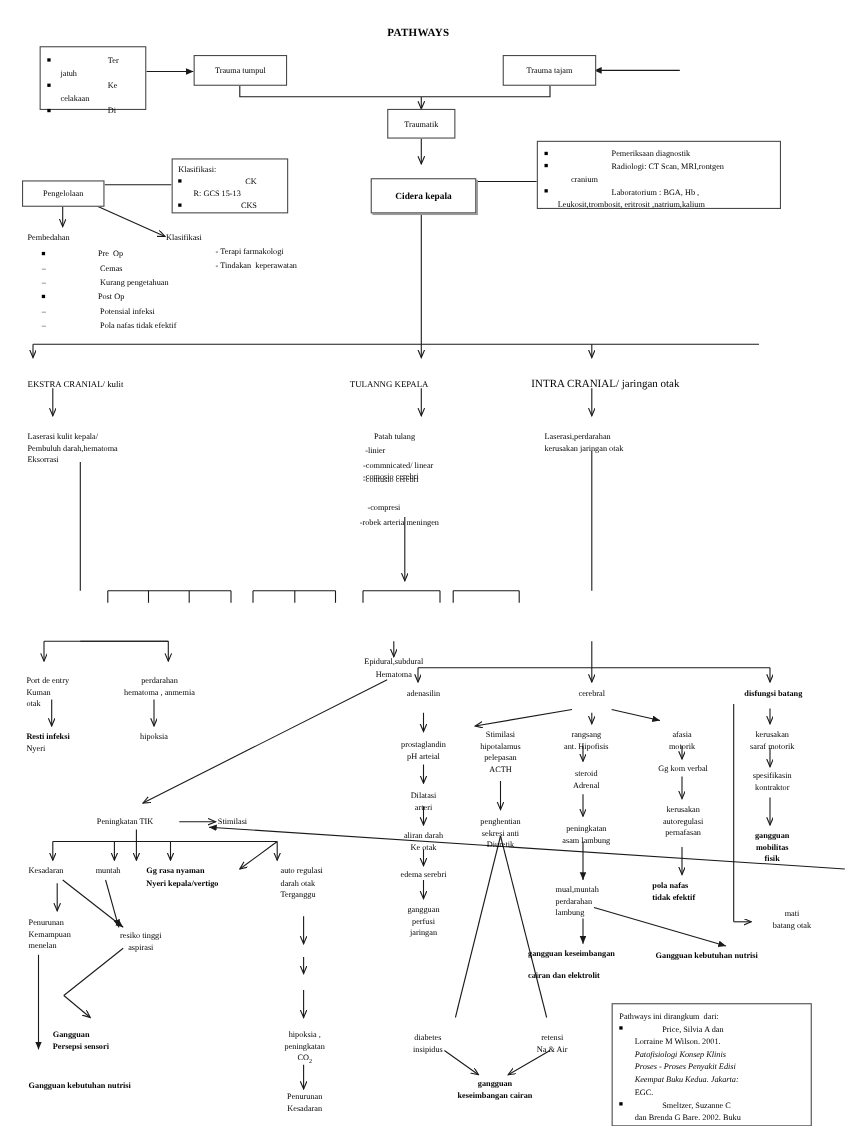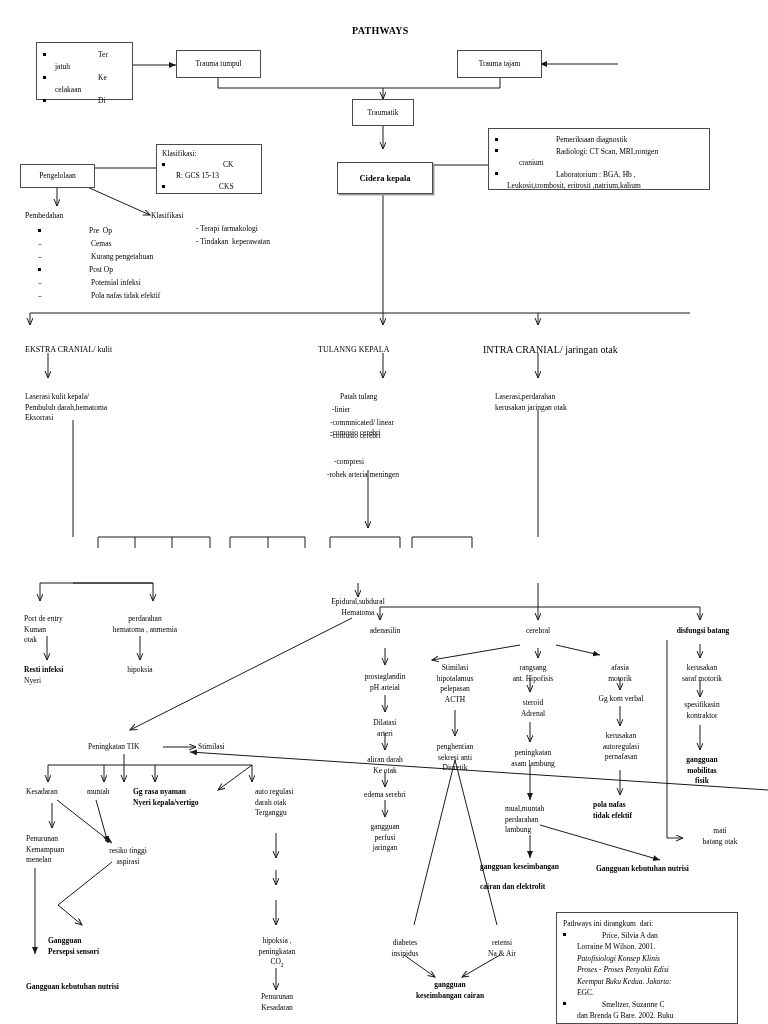--- a/index.html
+++ b/index.html
@@ -308,21 +308,21 @@
 perfusi
 jaringan</div>
 
   <div class="tc" style="left: 424px; top: 663px; width: 62px; white-space: pre;">Stimilasi
 hipotalamus
 pelepasan
 ACTH</div>
   <div class="tc" style="left: 422px; top: 742px; width: 66px; white-space: pre;">penghentian
 sekresi anti
 Diuretik</div>
-  <div class="tc" style="left: 375px; top: 938px; width: 60px; white-space: pre;">diabetes
+  <div class="tc" style="left: 359px; top: 938px; width: 60px; white-space: pre;">diabetes
 insipidus</div>
   <div class="tc" style="left: 472px; top: 938px; width: 60px; white-space: pre;">retensi
 Na &amp; Air</div>
   <div class="tc b" style="left: 390px; top: 980px; width: 120px; white-space: pre;">gangguan
 keseimbangan cairan</div>
 
   <div class="tc" style="left:510px;top:626px;width:56px;">cerebral</div>
   <div class="tc" style="left: 498px; top: 663px; width: 70px; white-space: pre;">rangsang
 ant. Hipofisis</div>
   <div class="tc" style="left: 505px; top: 698px; width: 56px; white-space: pre;">steroid

